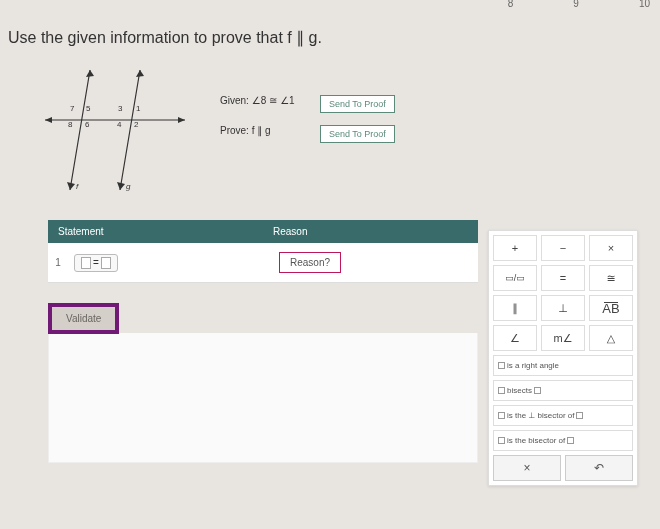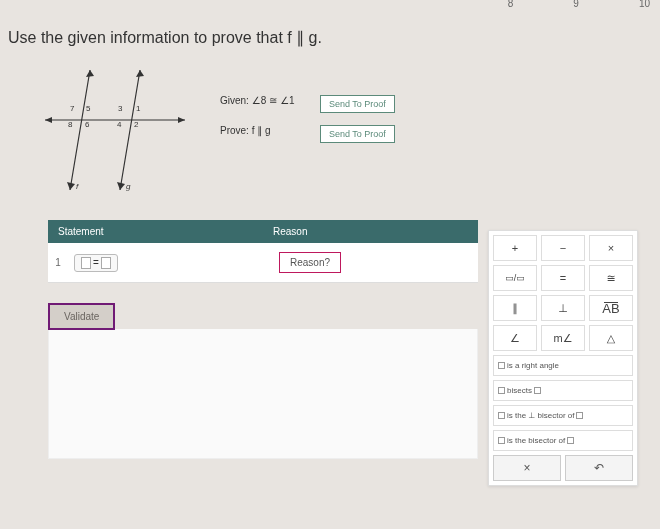--- a/index.html
+++ b/index.html
@@ -84,21 +84,21 @@
     border:1px solid #be185d;
     background:#fff;
     font-size:10px;
     padding:4px 10px;
     cursor:pointer;
     color:#555;
   }
   .validate-btn {
     margin-top:20px;
     background:#d4cfc9;
-    border:2px solid #701a75;
+    border:4px solid #701a75;
     color:#6a6560;
     font-size:10px;
     padding:6px 14px;
     cursor:pointer;
   }
   .proof-body-empty {
     background:#fafafa;
     height:130px;
     border:1px solid #eee;
     border-top:none;

